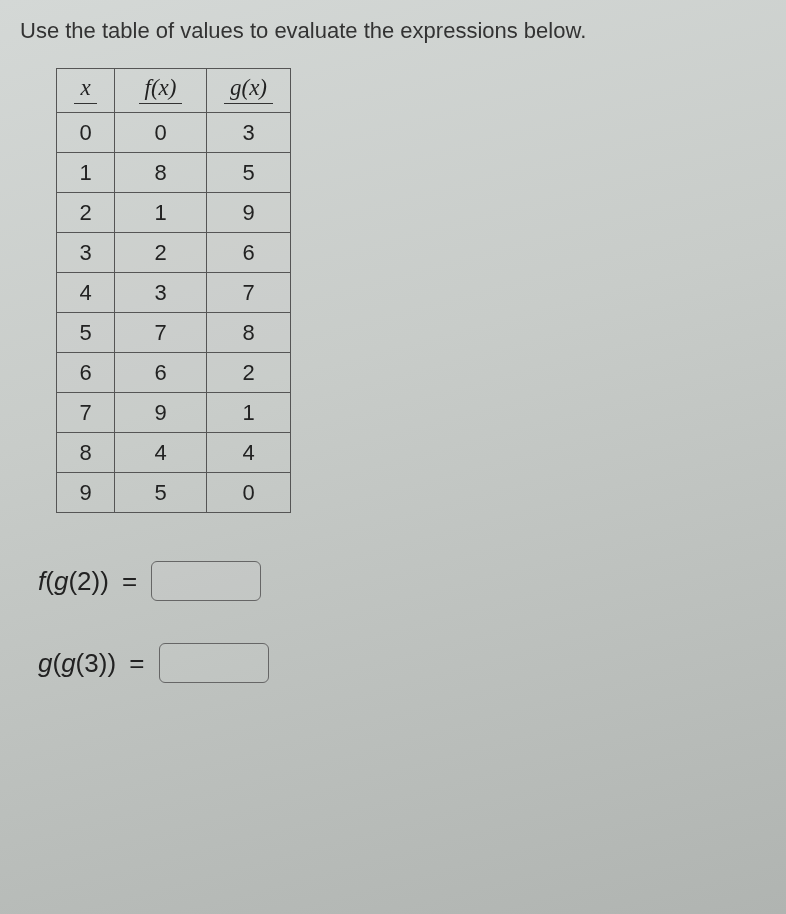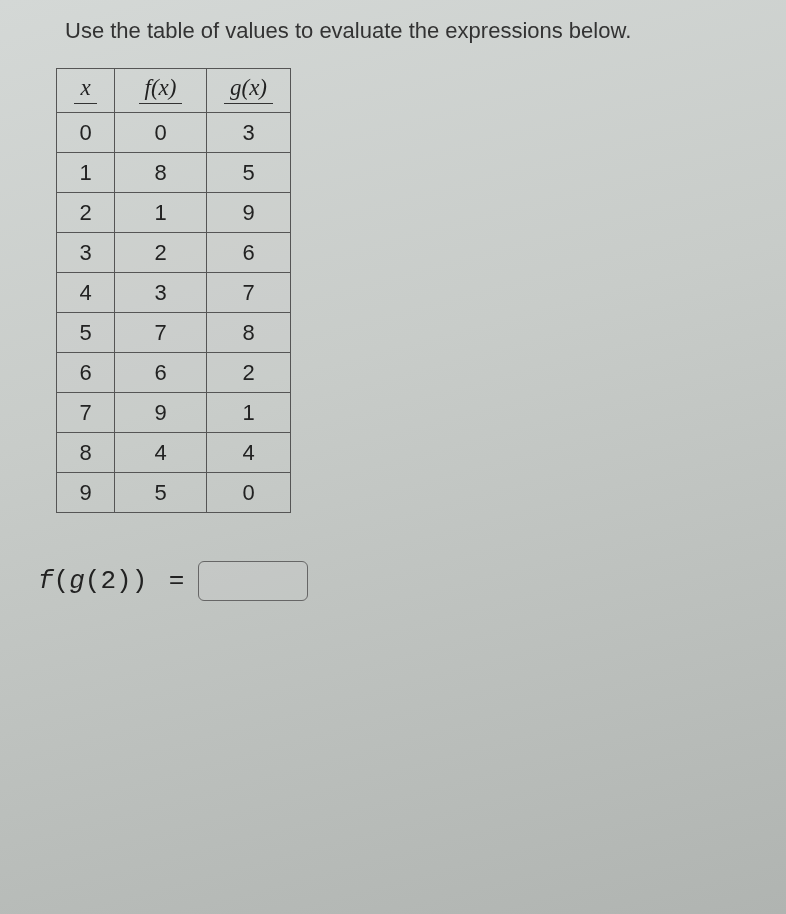--- a/index.html
+++ b/index.html
@@ -9,21 +9,20 @@
       font-family: Arial, Helvetica, sans-serif;
       background: linear-gradient(165deg, #d4d8d6 0%, #c8ccc9 40%, #bcc0bd 70%, #b0b4b1 100%);
       width: 786px;
       height: 914px;
       color: #333;
     }
     .instruction {
       font-size: 22px;
       color: #333;
       margin-bottom: 24px;
-      margin-left: 45px;
     }
     .table-wrap {
       margin-left: 36px;
       margin-bottom: 48px;
     }
     table {
       border-collapse: collapse;
       background: rgba(255,255,255,0.02);
     }
     th, td {
@@ -50,21 +49,21 @@
     th.col-x { width: 58px; }
     th.col-f { width: 92px; }
     th.col-g { width: 84px; }
     td { padding: 6px 0; }
     .expr-row {
       display: flex;
       align-items: center;
       margin: 0 0 42px 18px;
     }
     .expr-label {
-      font-family: Liberation Mono, monospace;
+      font-family: Liberation Sans, sans-serif;
       font-style: italic;
       font-size: 26px;
       color: #222;
       margin-right: 14px;
       white-space: nowrap;
     }
     .expr-label .paren { font-style: normal; }
     .expr-label .num { font-style: normal; }
     .expr-label .eq { font-style: normal; margin-left: 6px; }
     .answer-box {
@@ -145,13 +144,17 @@
         </tr>
       </tbody>
   </table>
 </div>
 
 <div id="exprs">
     <div class="expr-row">
       <span class="expr-label">f<span class="paren">(</span>g<span class="paren">(</span><span class="num">2</span><span class="paren">))</span><span class="eq"> =</span></span>
       <input type="text" class="answer-box" style="">
     </div>
+    <div class="expr-row">
+      <span class="expr-label">g<span class="paren">(</span>g<span class="paren">(</span><span class="num">3</span><span class="paren">))</span><span class="eq"> =</span></span>
+      <input type="text" class="answer-box" style="">
+    </div>
   </div>
 
 </body></html>

